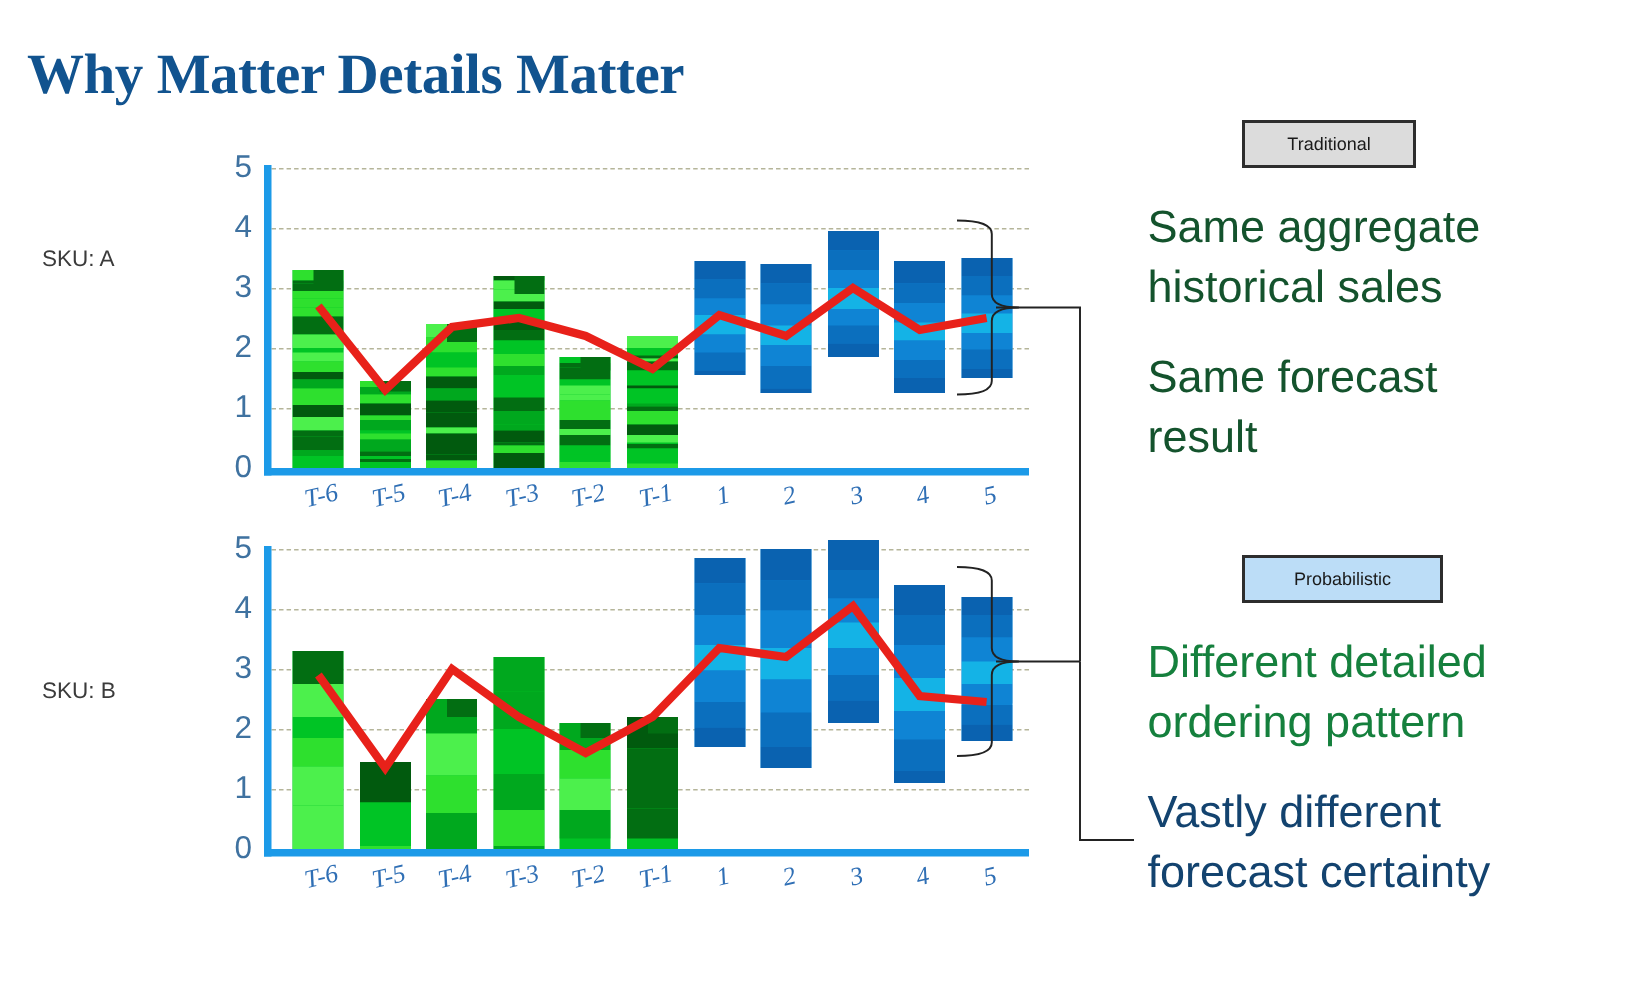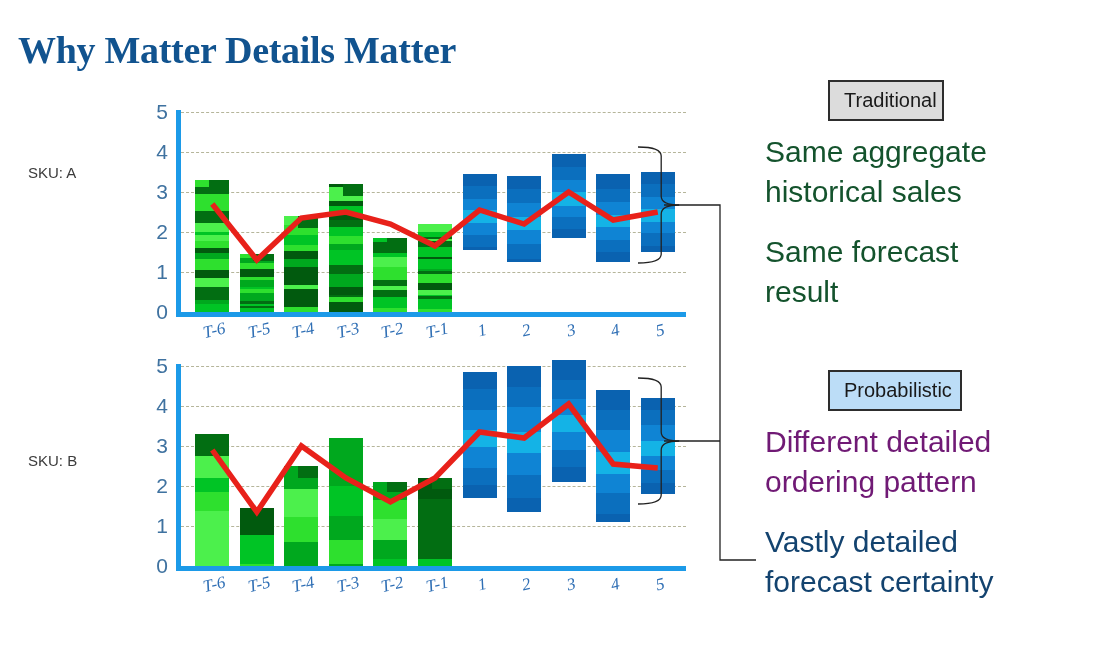--- a/index.html
+++ b/index.html
@@ -88,37 +88,37 @@
   }
   .brace{
     position:absolute;
     overflow:visible;
     pointer-events:none;
   }
   
   .badge{
     position:absolute;
     border:2px solid #2d2d2d;
-    font-size:20px;
+    font-size:12px;
     color:#1a1a1a;
     text-align:center;
     font-family:"Liberation Sans", sans-serif;
     padding:7px 14px;
     box-sizing:border-box;
     white-space:nowrap;
   }
   .panel-text{
     position:absolute;
     font-size:30px;
     line-height:1.33;
     font-family:"Liberation Sans", sans-serif;
     white-space:pre-line;
   }
   .muted-light{color:#14532d;}
-  .muted{color:#701a75;}
+  .muted{color:#15803d;}
   .accent{color:#13436f;}
   .connector{
     position:absolute;
     overflow:visible;
     pointer-events:none;
   }
 </style>
 </head>
 <body>
 
@@ -462,14 +462,14 @@
 historical sales</div>
 
 <div class="panel-text muted-light" style="left:765px;top:232px;width:300px;">Same forecast
 result</div>
 
 <div class="badge" id="badge-probabilistic" style="left:828px;top:370px;width:134px;background:#bcddf7;">Probabilistic</div>
 
 <div class="panel-text muted" style="left:765px;top:422px;width:310px;">Different detailed
 ordering pattern</div>
 
-<div class="panel-text accent" style="left:765px;top:522px;width:310px;">Vastly detailed
+<div class="panel-text accent" style="left:765px;top:522px;width:310px;">Vastly different
 forecast certainty</div>
 
 </body></html>

